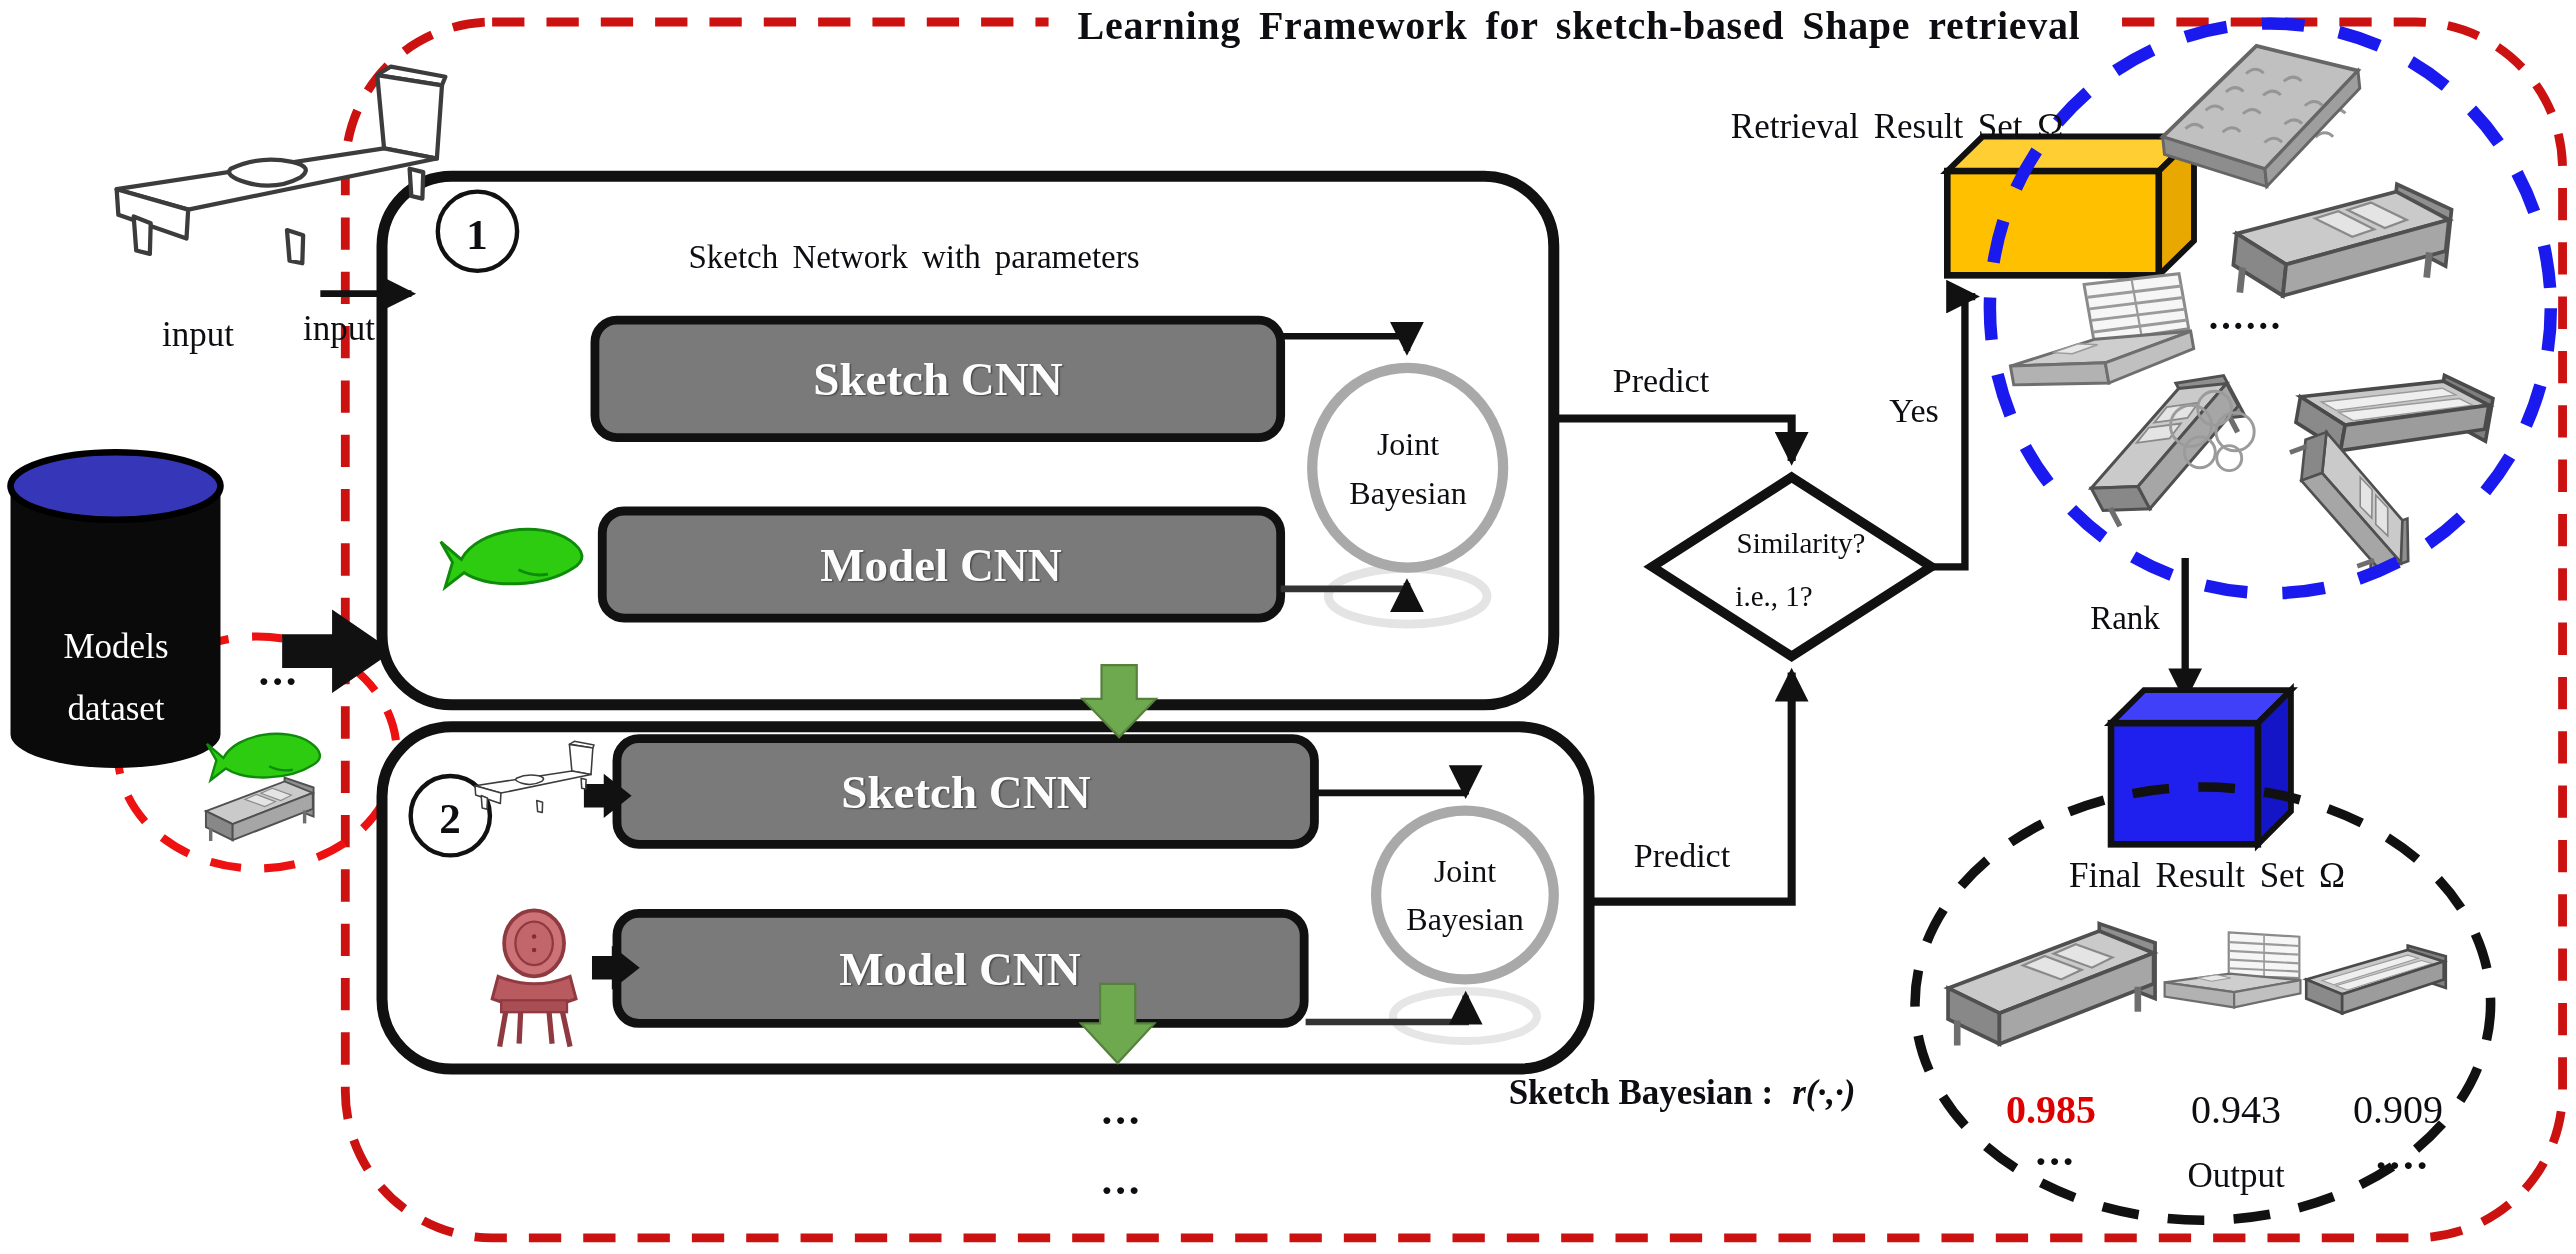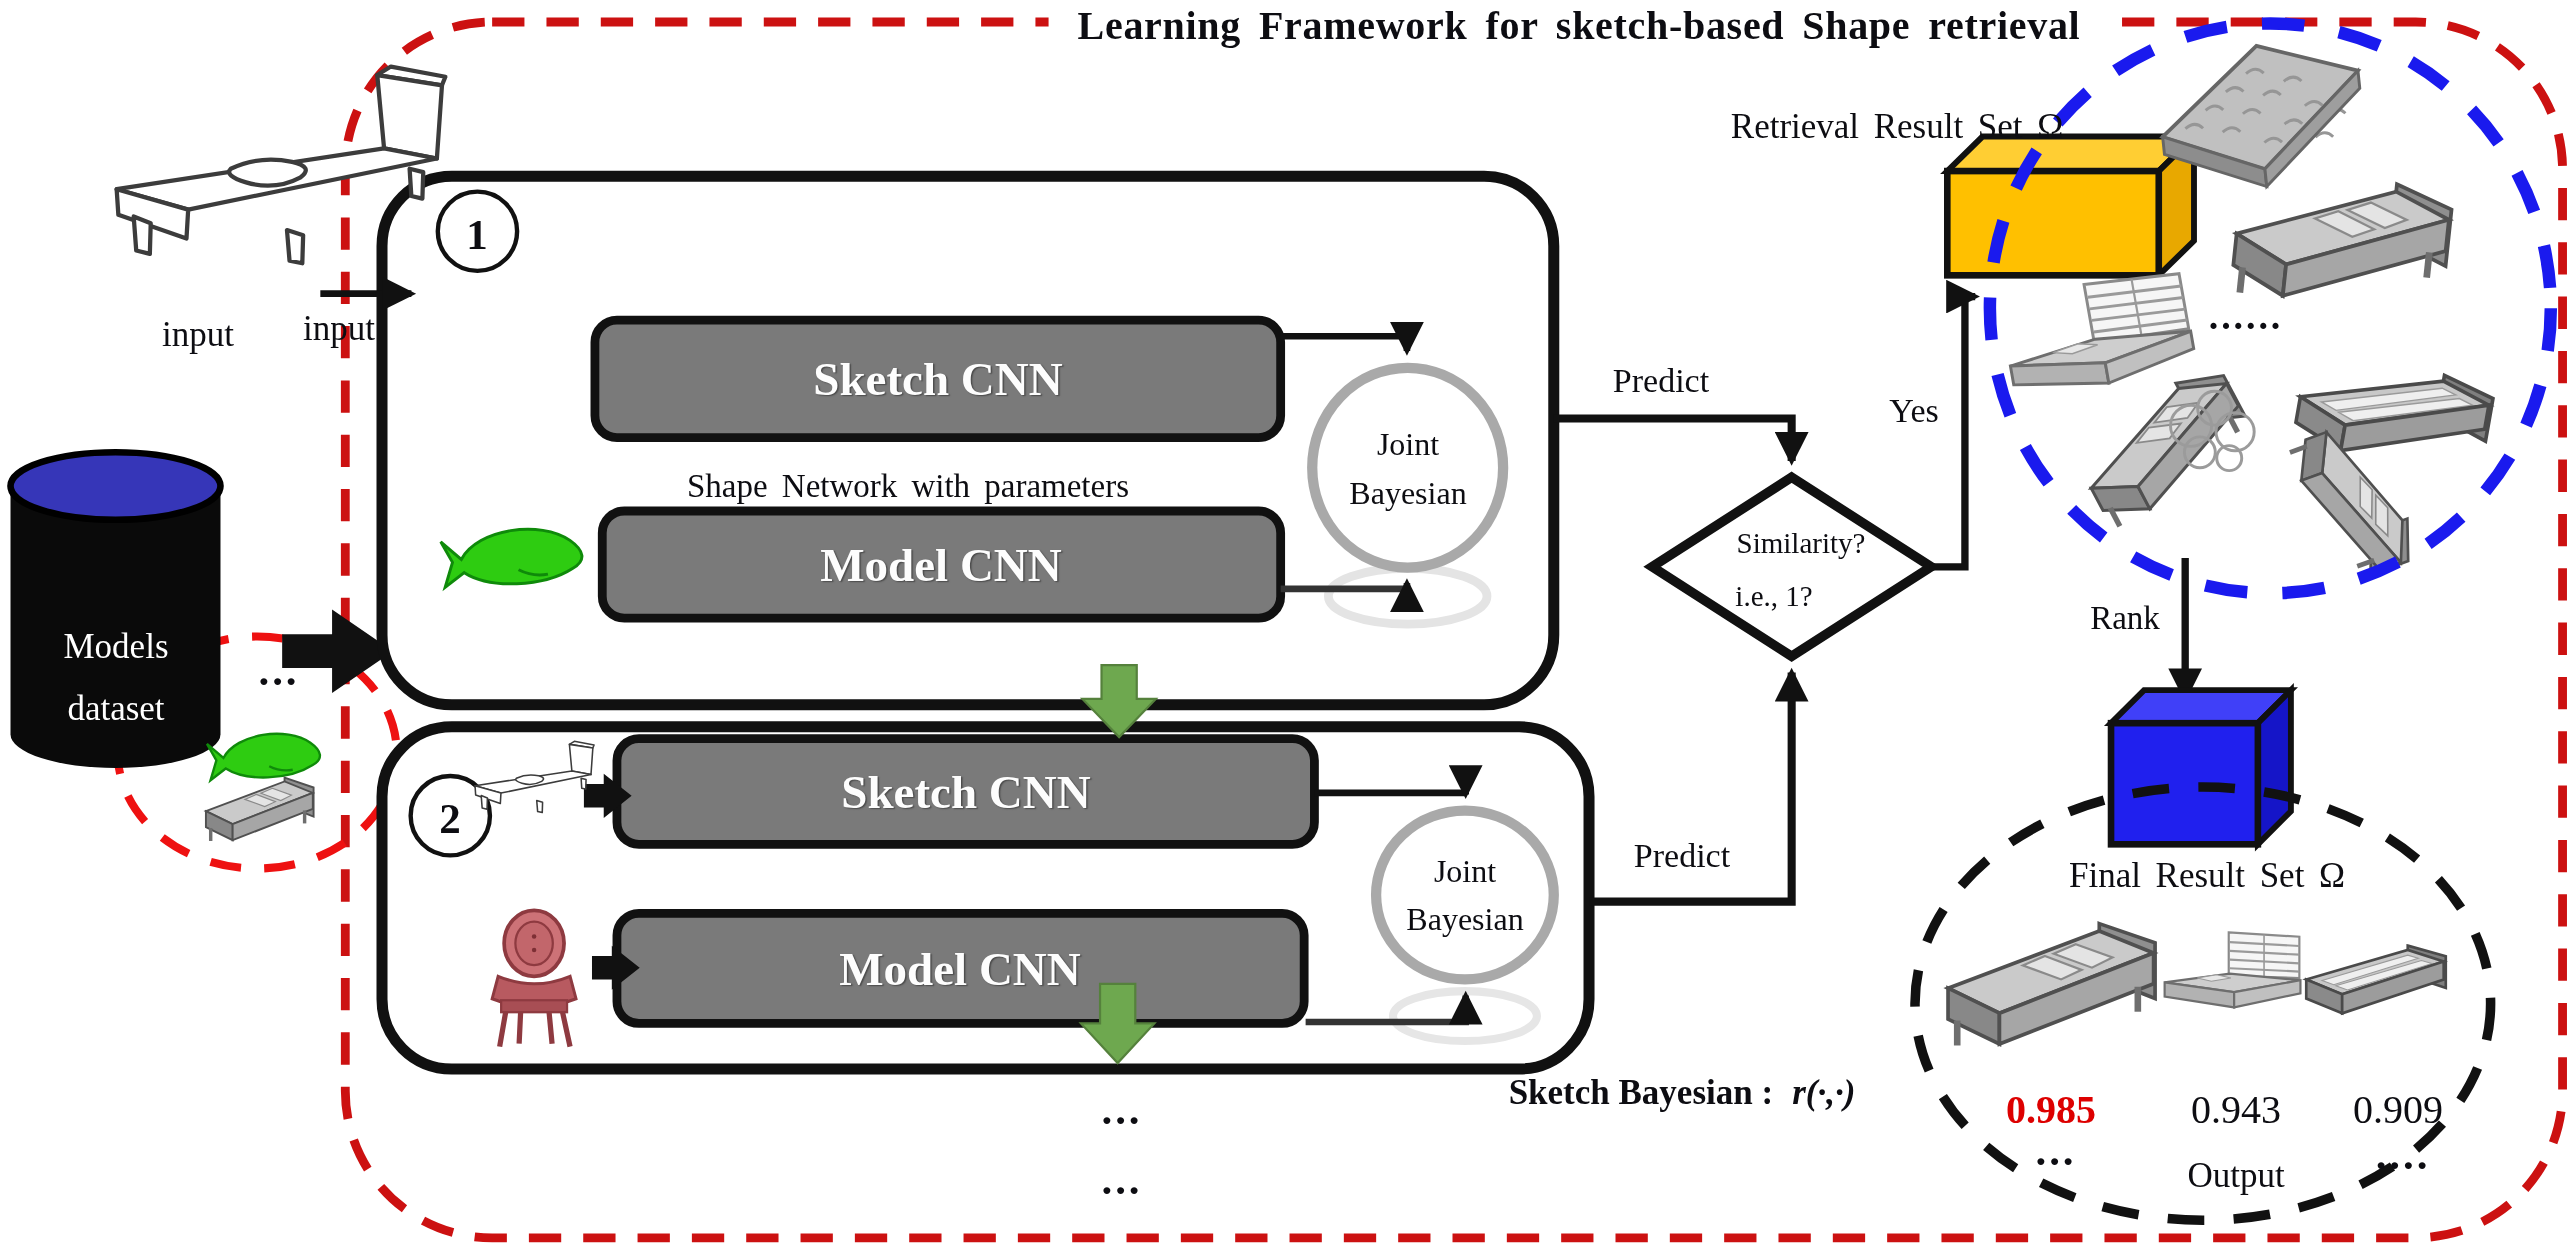--- a/index.html
+++ b/index.html
@@ -191,22 +191,22 @@
 
 <div class="lbl title" style="left:1579px;top:26.4px;">Learning Framework for sketch-based Shape retrieval</div>
 
 <div class="lbl" style="left:198px;top:334px;font-size:35px;">input</div>
 <div class="lbl" style="left:339px;top:328px;font-size:35px;">input</div>
 <div class="lbl white" style="left:116px;top:646px;font-size:35px;">Models</div>
 <div class="lbl white" style="left:116px;top:708px;font-size:35px;">dataset</div>
 <div class="lbl dots" style="left:279px;top:670px;">...</div>
 
 <div class="lbl bold" style="left:477px;top:234px;font-size:43px;">1</div>
+<div class="lbl netlbl" style="left:914px;top:257px;">Sketch Network with parameters</div>
 <div class="lbl barlbl" style="left:938px;top:379px;">Sketch CNN</div>
-<div class="lbl netlbl" style="left:908px;top:486px;">Shape Network with parameters</div>
 <div class="lbl barlbl" style="left:941px;top:565px;">Model CNN</div>
 <div class="lbl jb" style="left:1408px;top:444px;">Joint</div>
 <div class="lbl jb" style="left:1408px;top:493px;">Bayesian</div>
 <div class="lbl pred" style="left:1661px;top:381px;">Predict</div>
 
 <div class="lbl bold" style="left:450px;top:818px;font-size:43px;">2</div>
 <div class="lbl barlbl" style="left:966px;top:792px;">Sketch CNN</div>
 <div class="lbl barlbl" style="left:960px;top:969px;">Model CNN</div>
 <div class="lbl jb" style="left:1465px;top:871px;">Joint</div>
 <div class="lbl jb" style="left:1465px;top:919px;">Bayesian</div>

